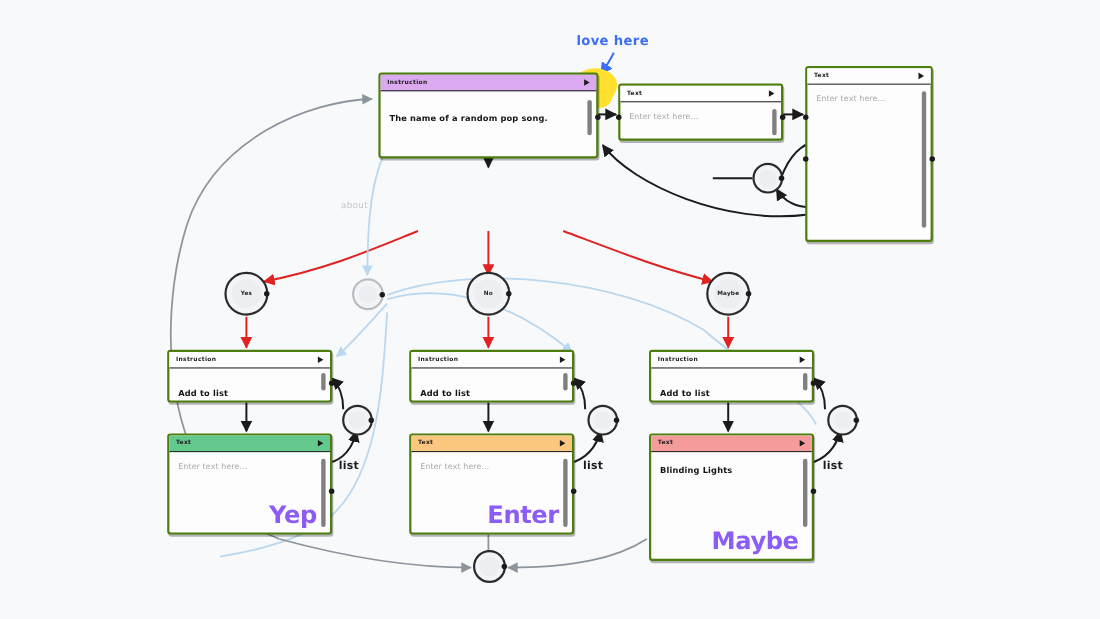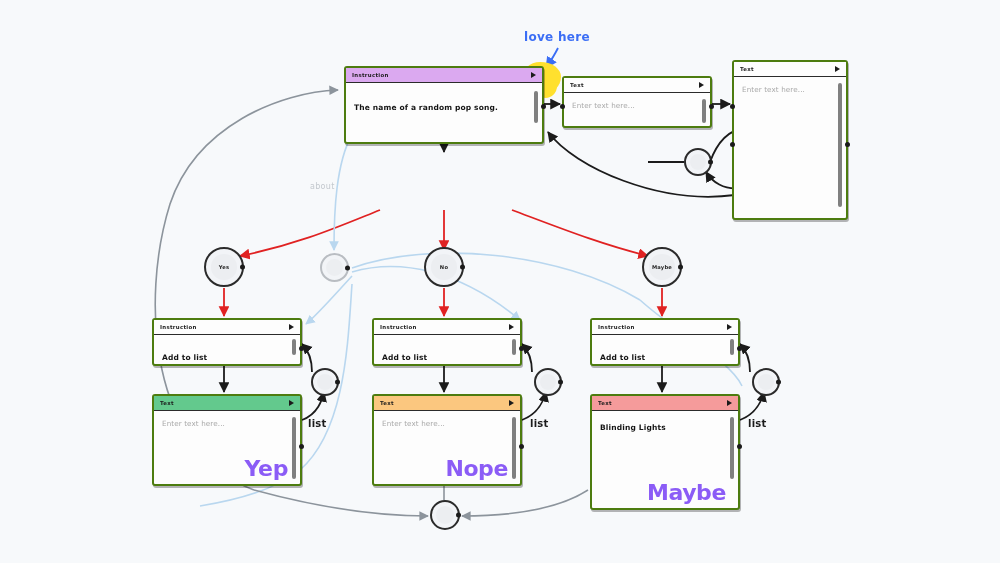--- a/index.html
+++ b/index.html
@@ -288,21 +288,21 @@
   </div>
 
   <div class="node" style="left:372px;top:394px;width:150px;height:92px;">
     <div class="hdr hdr-orange">
       <span class="ttl">Text</span>
       <span class="play"></span>
     </div>
     <div class="body">
       <div class="ph">Enter text here...</div>
       <div class="scroll" style="top:6px;height:62px;"></div>
-      <div class="bigword">Nope</div>
+      <div class="bigword">Enter</div>
     </div>
     <div class="port" style="right:-4px;top:48px;"></div>
   </div>
 
   <div class="node" style="left:590px;top:394px;width:150px;height:116px;">
     <div class="hdr hdr-red">
       <span class="ttl">Text</span>
       <span class="play"></span>
     </div>
     <div class="body">

